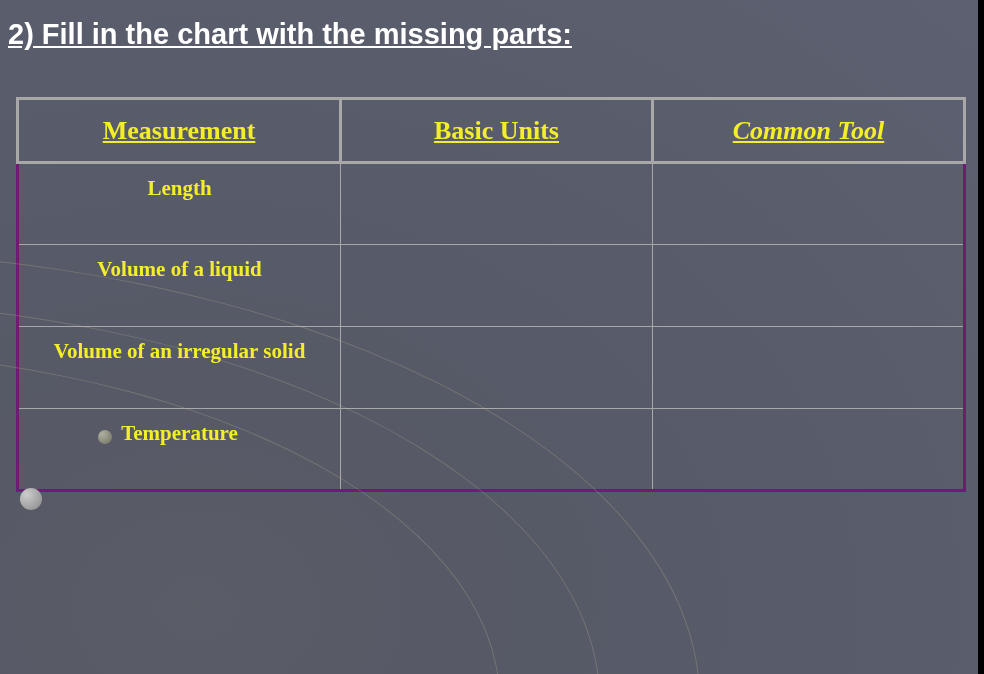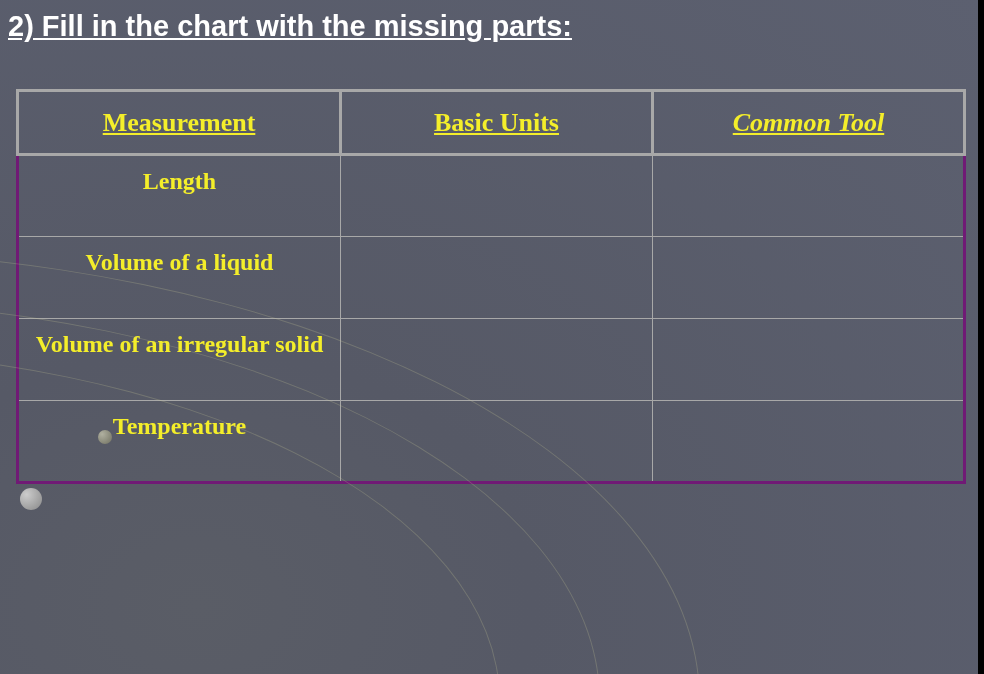--- a/index.html
+++ b/index.html
@@ -14,20 +14,21 @@
       font-family: Arial, sans-serif;
       position: relative;
       overflow: hidden;
     }
     .slide-title {
       color: #ffffff;
       font-size: 29px;
       font-weight: bold;
       text-decoration: underline;
       padding: 10px 8px 0 8px;
+      margin-top: 8px;
     }
     .table-container {
       padding: 46px 16px 0 16px;
     }
     table {
       border-collapse: collapse;
       width: 950px;
       border: 3px solid #701a75;
     }
     th {
@@ -38,21 +39,21 @@
       font-weight: bold;
       text-decoration: underline;
       text-align: center;
       padding: 14px 8px;
       height: 64px;
     }
     td {
       border: 1px solid #a8a8a8;
       color: #f4ee2a;
       font-family: 'Times New Roman', Times, serif;
-      font-size: 24px;
+      font-size: 21px;
       font-weight: bold;
       text-align: center;
       vertical-align: top;
       padding: 12px 8px;
       height: 82px;
     }
     .col-measurement {
       width: 292px;
     }
     .col-units {

